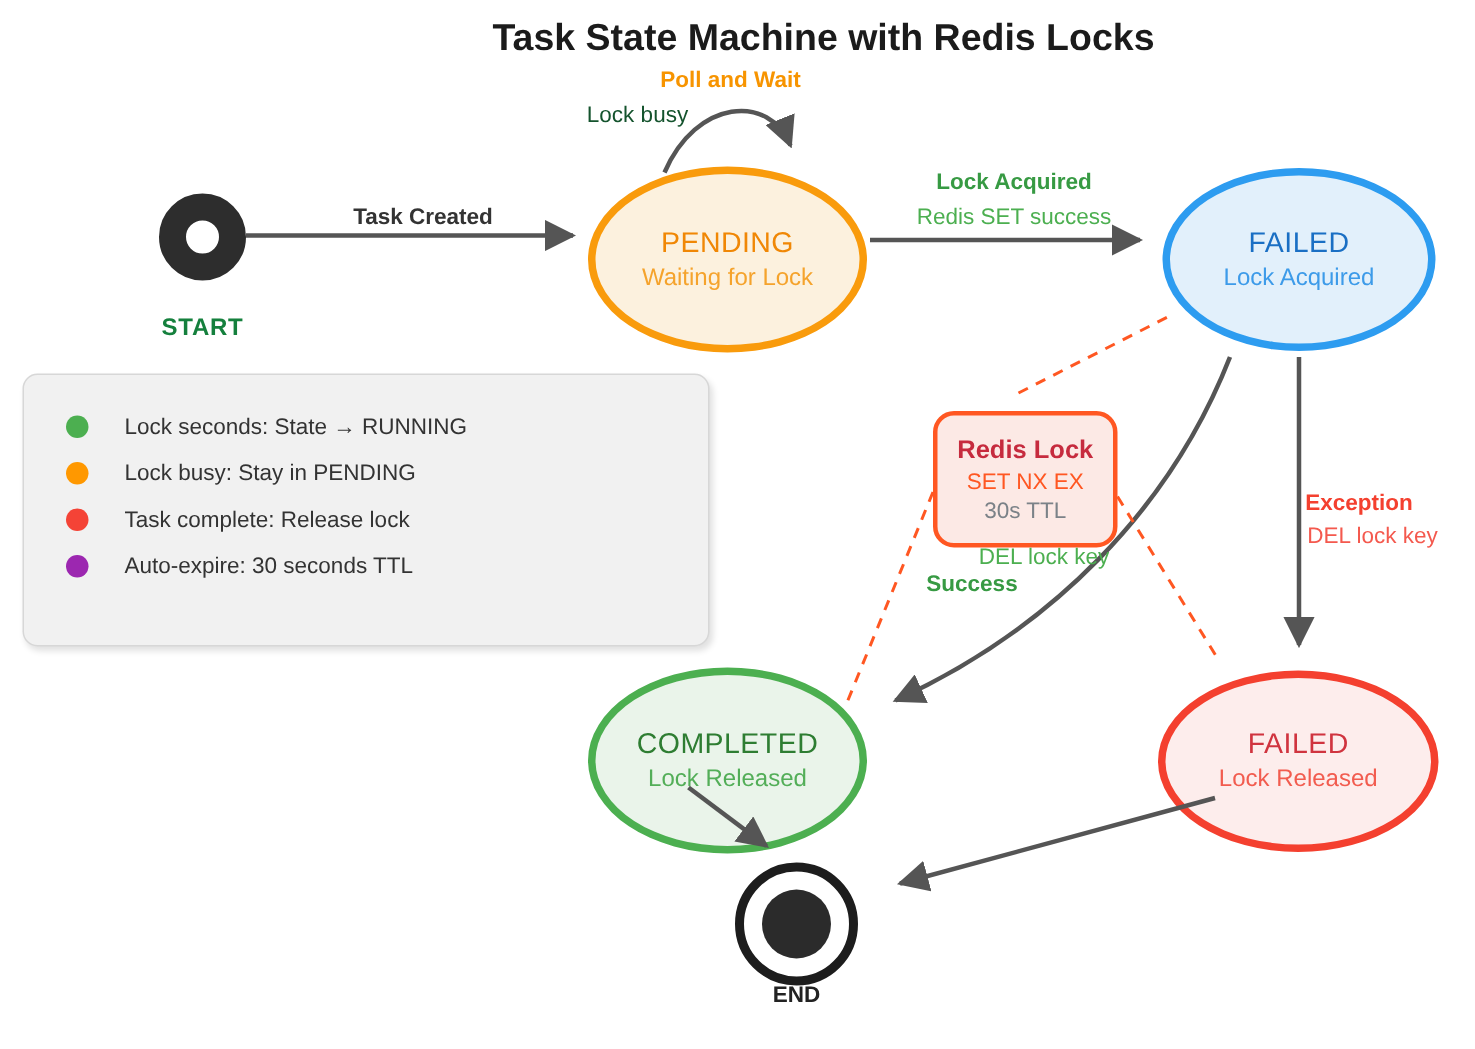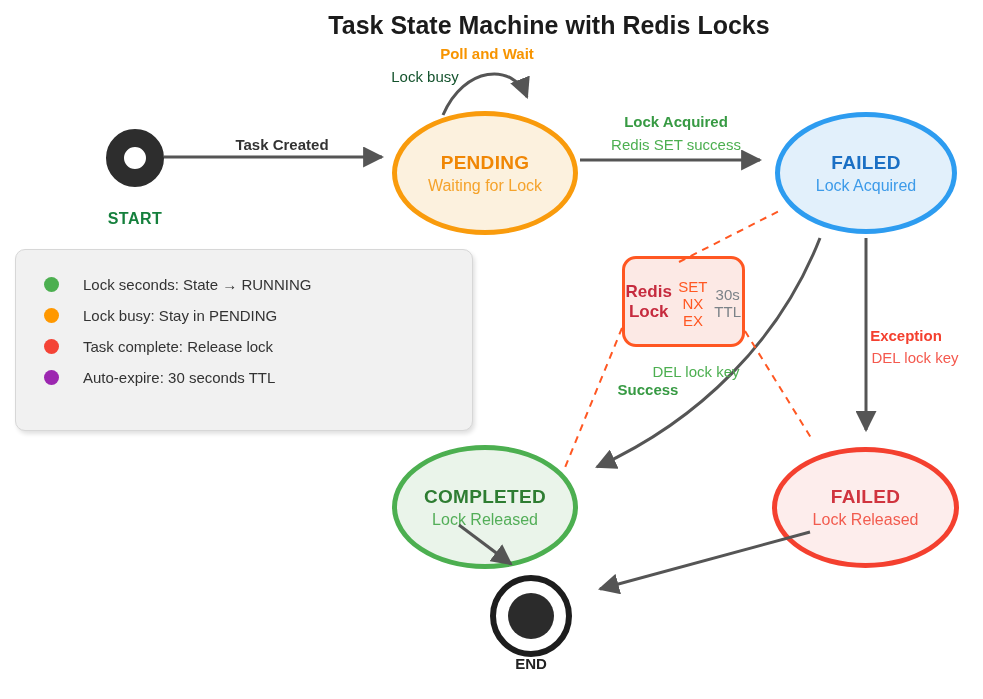--- a/index.html
+++ b/index.html
@@ -9,21 +9,21 @@
   }
   .title{
     position:absolute;left:549px;top:11px;transform:translateX(-50%);
     margin:0;font-size:25px;font-weight:bold;color:#1b1b1b;white-space:nowrap;
   }
   svg.edges{position:absolute;left:0;top:0;width:983px;height:699px;pointer-events:none;z-index:3;}
 
   
   .state{position:absolute;border-radius:50%;display:flex;flex-direction:column;
     align-items:center;justify-content:center;box-sizing:border-box;z-index:2;text-align:center;}
-  .state-name{font-weight:bold;font-size:19px;letter-spacing:.3px;}
+  .state-name{font-weight:normal;font-size:19px;letter-spacing:.3px;}
   .state-sub{font-size:16px;margin-top:3px;}
   .pending{left:392px;top:111px;width:186px;height:124px;border:5px solid #F99B0C;background:#FCF1DE;}
   .pending .state-name{color:#F08705;}
   .pending .state-sub{color:#F5A32C;}
   .running{left:775px;top:112px;width:182px;height:122px;border:5px solid #2D9CF0;background:#E2F0FB;}
   .running .state-name{color:#1A6FC4;}
   .running .state-sub{color:#3D9BE9;}
   .completed{left:392px;top:445px;width:186px;height:124px;border:5px solid #4CAF50;background:#EAF4EA;}
   .completed .state-name{color:#2E7D32;}
   .completed .state-sub{color:#53AE58;}
@@ -37,23 +37,23 @@
   .start-label{position:absolute;left:135px;top:210px;transform:translateX(-50%);
     font-weight:bold;font-size:16px;color:#15803d;letter-spacing:.5px;z-index:2;}
   .end-outer{position:absolute;left:490px;top:575px;width:82px;height:82px;box-sizing:border-box;
     border:6px solid #1d1d1d;border-radius:50%;background:#fff;display:flex;
     align-items:center;justify-content:center;z-index:2;}
   .end-inner{width:46px;height:46px;border-radius:50%;background:#2b2b2b;}
   .end-label{position:absolute;left:531px;top:655px;transform:translateX(-50%);
     font-weight:bold;font-size:15px;color:#222;z-index:2;}
 
   
-  .redis-box{position:absolute;left:622px;top:256px;width:123px;height:91px;box-sizing:border-box;
+  .redis-box{position:absolute;left:622px;top:274px;width:123px;height:91px;box-sizing:border-box;
     border:3px solid #FF5722;border-radius:14px;background:#FCE9E5;display:flex;
-    flex-direction:row;align-items:center;justify-content:center;z-index:2;text-align:center;}
+    flex-direction:column;align-items:center;justify-content:center;z-index:2;text-align:center;}
   .redis-title{font-weight:bold;font-size:17px;color:#C62B3E;}
   .redis-line1{font-size:15px;color:#FF5722;margin-top:3px;}
   .redis-line2{font-size:15px;color:#7b8288;margin-top:2px;}
 
   
   .elabel{position:absolute;transform:translateX(-50%);white-space:nowrap;font-size:15px;z-index:4;}
   .bold{font-weight:bold;}
   .lbl-task-created{left:282px;top:136px;color:#333;}
   .lbl-poll{left:487px;top:45px;color:#F79400;}
   .lbl-lockbusy{left:425px;top:68px;color:#14532d;}

